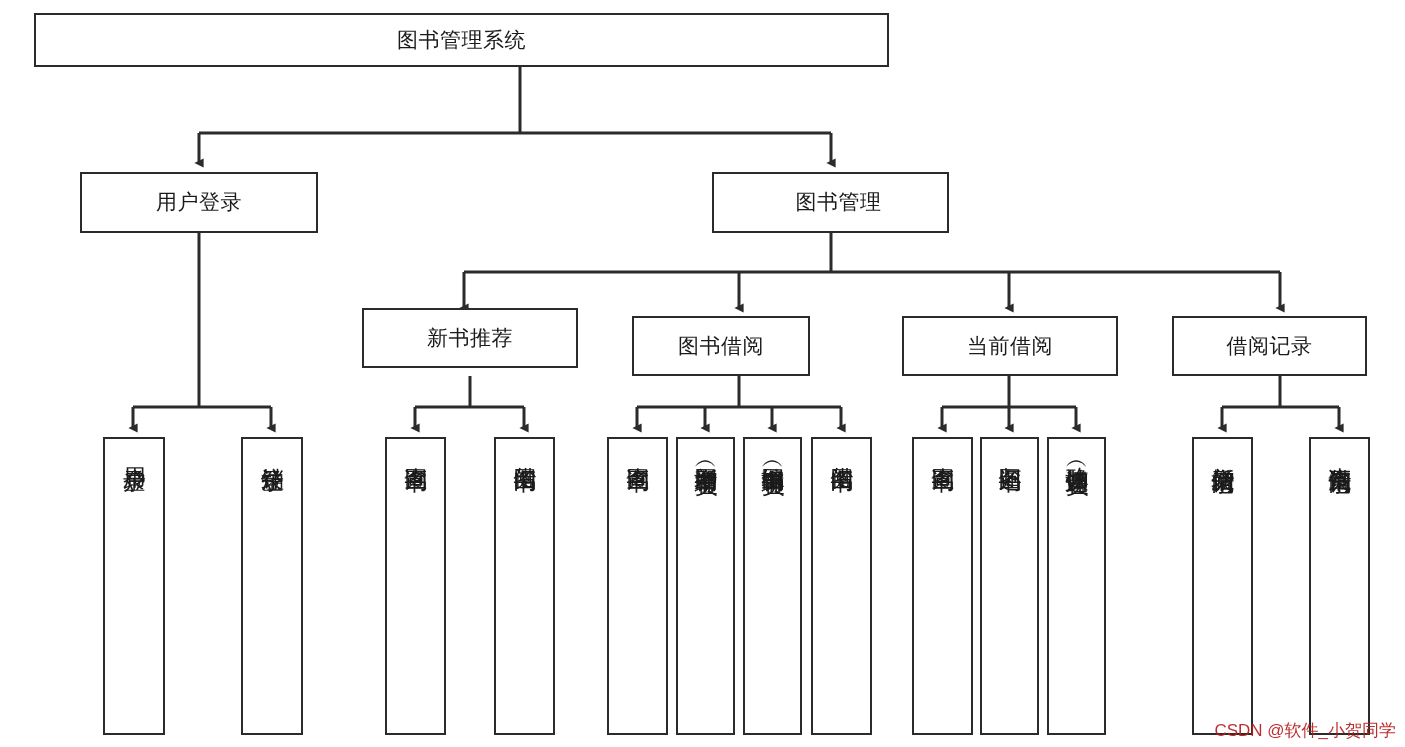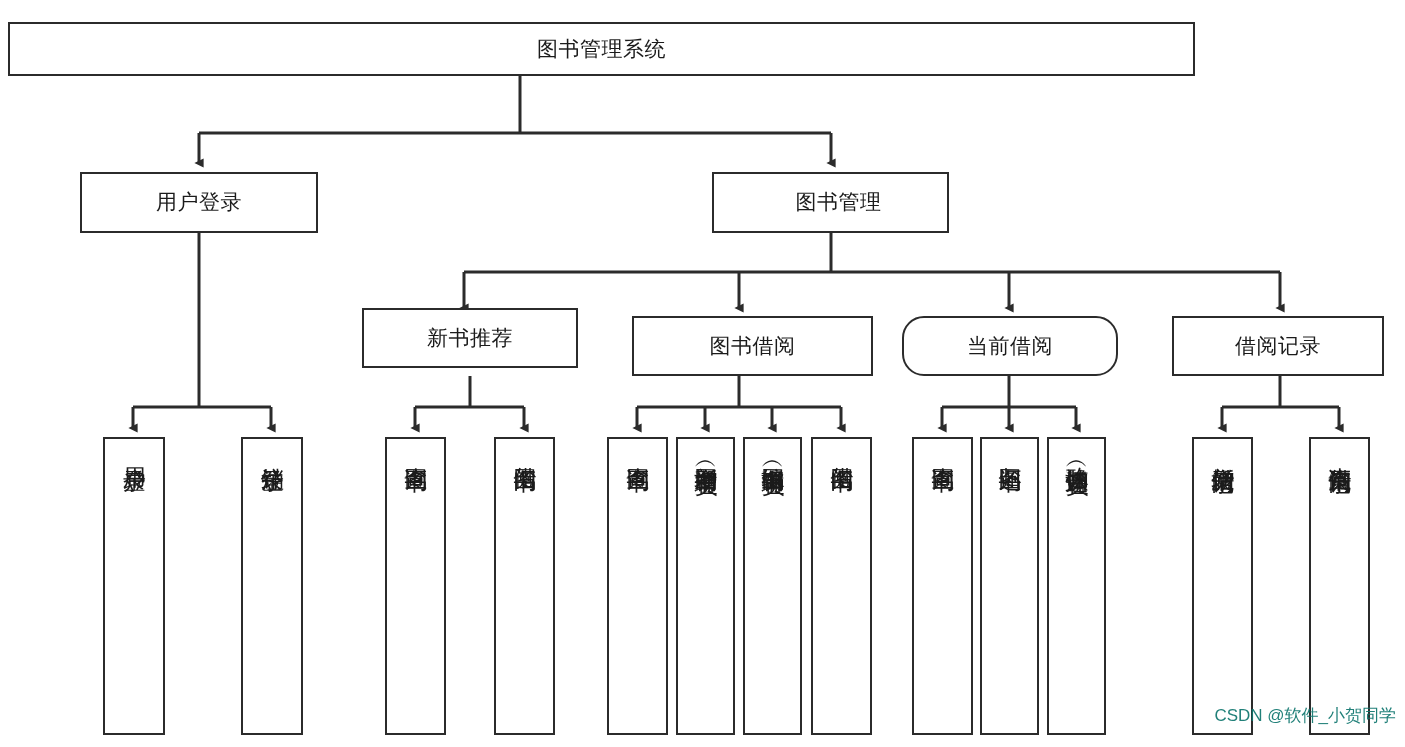--- a/index.html
+++ b/index.html
@@ -54,23 +54,23 @@
     font-size: 23px;
     writing-mode: vertical-rl;
     text-orientation: upright;
     line-height: 1.12;
     letter-spacing: 1px;
     white-space: nowrap;
   }
   .watermark {
     position: absolute;
     right: 9px;
-    bottom: 20px;
+    bottom: 5px;
     font-size: 17px;
-    color: #0f766e;
+    color: #b91c1c;
     opacity: 0.92;
     z-index: 5;
     white-space: nowrap;
     font-family: "Liberation Sans", "DejaVu Sans", sans-serif;
   }
 </style>
 </head>
 <body>
 
 <div id="canvas">
@@ -118,41 +118,41 @@
       <path d="M1009,407 L1009,428" marker-end="url(#arrow)"></path>
       <path d="M1076,407 L1076,428" marker-end="url(#arrow)"></path>
 
       <path d="M1280,376 L1280,407"></path>
       <path d="M1222,407 L1339,407"></path>
       <path d="M1222,407 L1222,428" marker-end="url(#arrow)"></path>
       <path d="M1339,407 L1339,428" marker-end="url(#arrow)"></path>
     </g>
   </svg>
 
-  <div class="node horizontal" style="left:8px; top:13px; width:1187px; height:54px;margin-top:9px;">
+  <div class="node horizontal" style="left:34px; top:13px; width:855px; height:54px;">
     <span class="node-label">图书管理系统</span>
   </div>
 
   <div class="node horizontal" style="left:80px; top:172px; width:238px; height:61px;">
     <span class="node-label">用户登录</span>
   </div>
   <div class="node horizontal" style="left:712px; top:172px; width:237px; height:61px;padding-left:16px;">
     <span class="node-label">图书管理</span>
   </div>
 
   <div class="node horizontal" style="left:362px; top:308px; width:216px; height:60px;">
     <span class="node-label">新书推荐</span>
   </div>
-  <div class="node horizontal" style="left:632px; top:316px; width:241px; height:60px;">
+  <div class="node horizontal" style="left:632px; top:316px; width:178px; height:60px;">
     <span class="node-label">图书借阅</span>
   </div>
-  <div class="node horizontal" style="left:902px; top:316px; width:216px; height:60px;border-radius:22px;">
+  <div class="node horizontal" style="left:902px; top:316px; width:216px; height:60px;">
     <span class="node-label">当前借阅</span>
   </div>
-  <div class="node horizontal" style="left:1172px; top:316px; width:212px; height:60px;">
+  <div class="node horizontal" style="left:1172px; top:316px; width:195px; height:60px;">
     <span class="node-label">借阅记录</span>
   </div>
 
   <div class="node vertical" style="left:103px; top:437px; width:62px; height:298px;">
     <span class="node-label">用户登录</span>
   </div>
   <div class="node vertical" style="left:241px; top:437px; width:62px; height:298px;">
     <span class="node-label">注销登录</span>
   </div>
 

